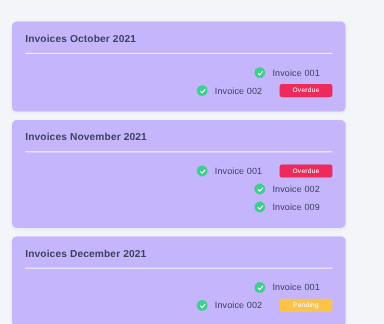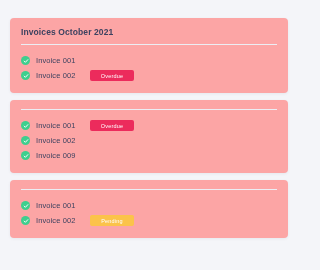--- a/index.html
+++ b/index.html
@@ -5,21 +5,21 @@
   * { margin:0; padding:0; box-sizing:border-box; }
   html, body {
     width:298px; height:270px;
     background:#f4f5f9;
     font-family:"Liberation Sans", sans-serif;
     overflow:hidden;
   }
   #app { width:298px; height:270px; padding:18px 10px 0 10px; }
 
   .card {
-    background:#fca5a5;
+    background:#c4b5fd;
     border-radius:4px;
     box-shadow:0 1px 3px rgba(60,64,100,0.07);
     padding:9px 11px 10px 11px;
     margin-bottom:7px;
   }
 
   .card-title {
     font-size:8.5px;
     font-weight:bold;
     color:#3d4260;
@@ -31,20 +31,21 @@
   .divider {
     height:1px;
     background:#eceef4;
     margin-bottom:8px;
   }
 
   .inv-row {
     display:flex;
     align-items:center;
     height:15px;
+    justify-content:flex-end;
   }
 
   .check-icon {
     width:9px; height:9px;
     border-radius:50%;
     background:#3ecf8e;
     flex:0 0 9px;
     display:flex;
     align-items:center;
     justify-content:center;
@@ -95,20 +96,21 @@
         <span class="check-icon">
           <svg width="6" height="6" viewBox="0 0 10 10">
             <path d="M2 5.2 L4 7.2 L8 2.8" stroke="#ffffff" stroke-width="1.6" fill="none" stroke-linecap="round" stroke-linejoin="round"></path>
           </svg>
         </span>
         <span class="inv-label">Invoice 002</span>
         <span class="badge overdue">Overdue</span>
       </div>
     </div>
     <div class="card">
+      <div class="card-title">Invoices November 2021</div>
       <div class="divider"></div>
       <div class="inv-row">
         <span class="check-icon">
           <svg width="6" height="6" viewBox="0 0 10 10">
             <path d="M2 5.2 L4 7.2 L8 2.8" stroke="#ffffff" stroke-width="1.6" fill="none" stroke-linecap="round" stroke-linejoin="round"></path>
           </svg>
         </span>
         <span class="inv-label">Invoice 001</span>
         <span class="badge overdue">Overdue</span>
       </div>
@@ -123,20 +125,21 @@
       <div class="inv-row">
         <span class="check-icon">
           <svg width="6" height="6" viewBox="0 0 10 10">
             <path d="M2 5.2 L4 7.2 L8 2.8" stroke="#ffffff" stroke-width="1.6" fill="none" stroke-linecap="round" stroke-linejoin="round"></path>
           </svg>
         </span>
         <span class="inv-label">Invoice 009</span>
       </div>
     </div>
     <div class="card">
+      <div class="card-title">Invoices December 2021</div>
       <div class="divider"></div>
       <div class="inv-row">
         <span class="check-icon">
           <svg width="6" height="6" viewBox="0 0 10 10">
             <path d="M2 5.2 L4 7.2 L8 2.8" stroke="#ffffff" stroke-width="1.6" fill="none" stroke-linecap="round" stroke-linejoin="round"></path>
           </svg>
         </span>
         <span class="inv-label">Invoice 001</span>
       </div>
       <div class="inv-row">

